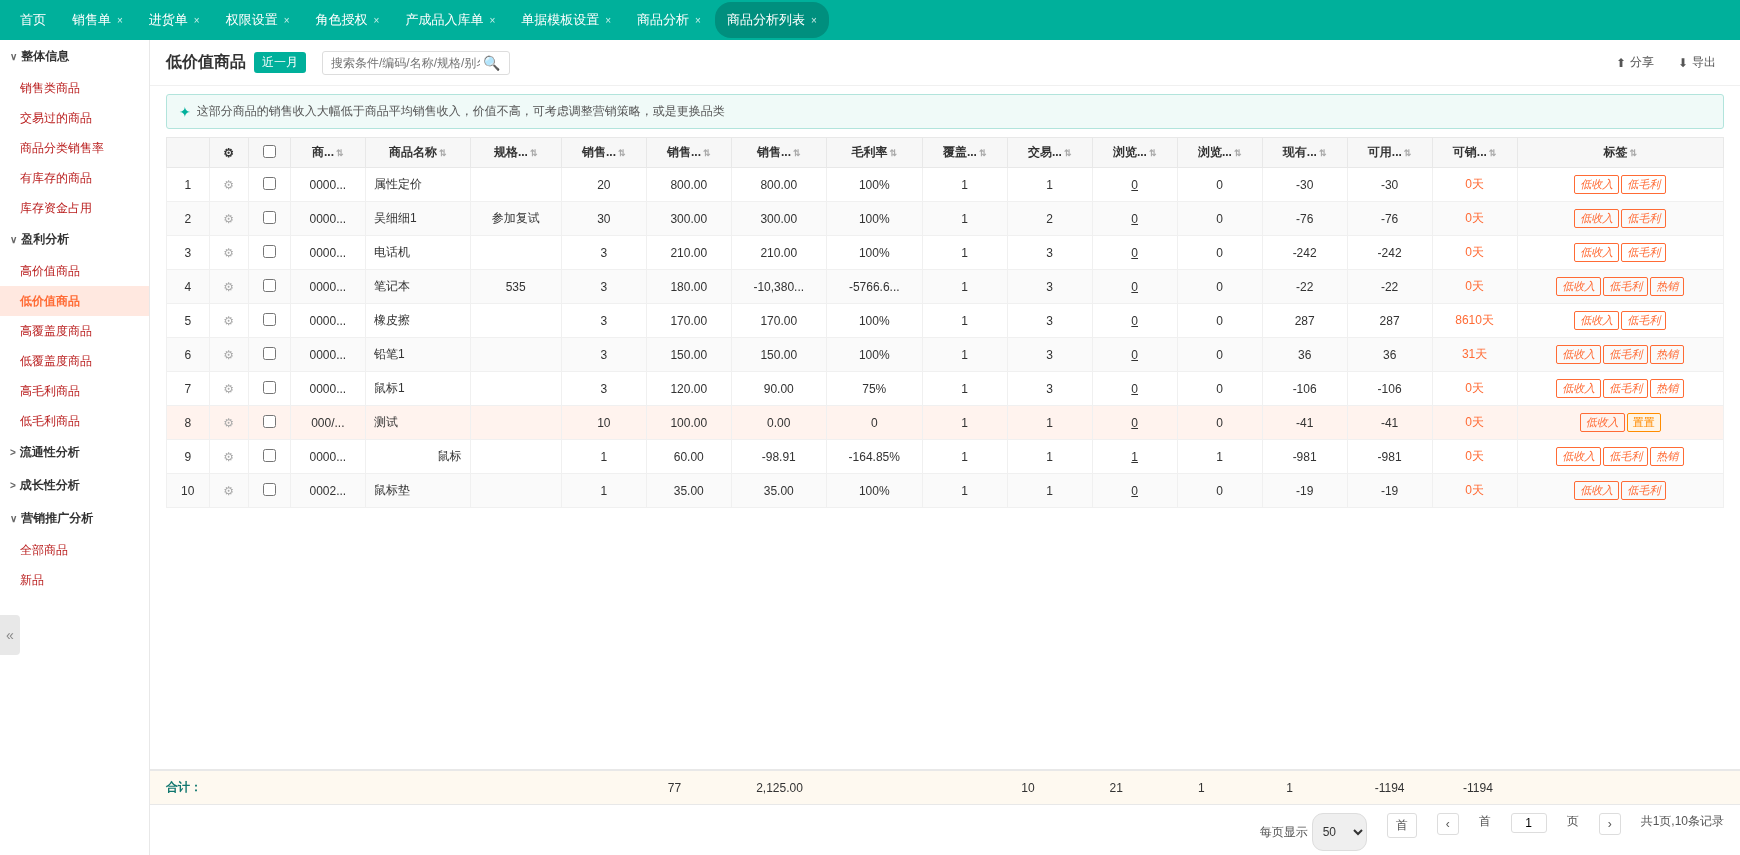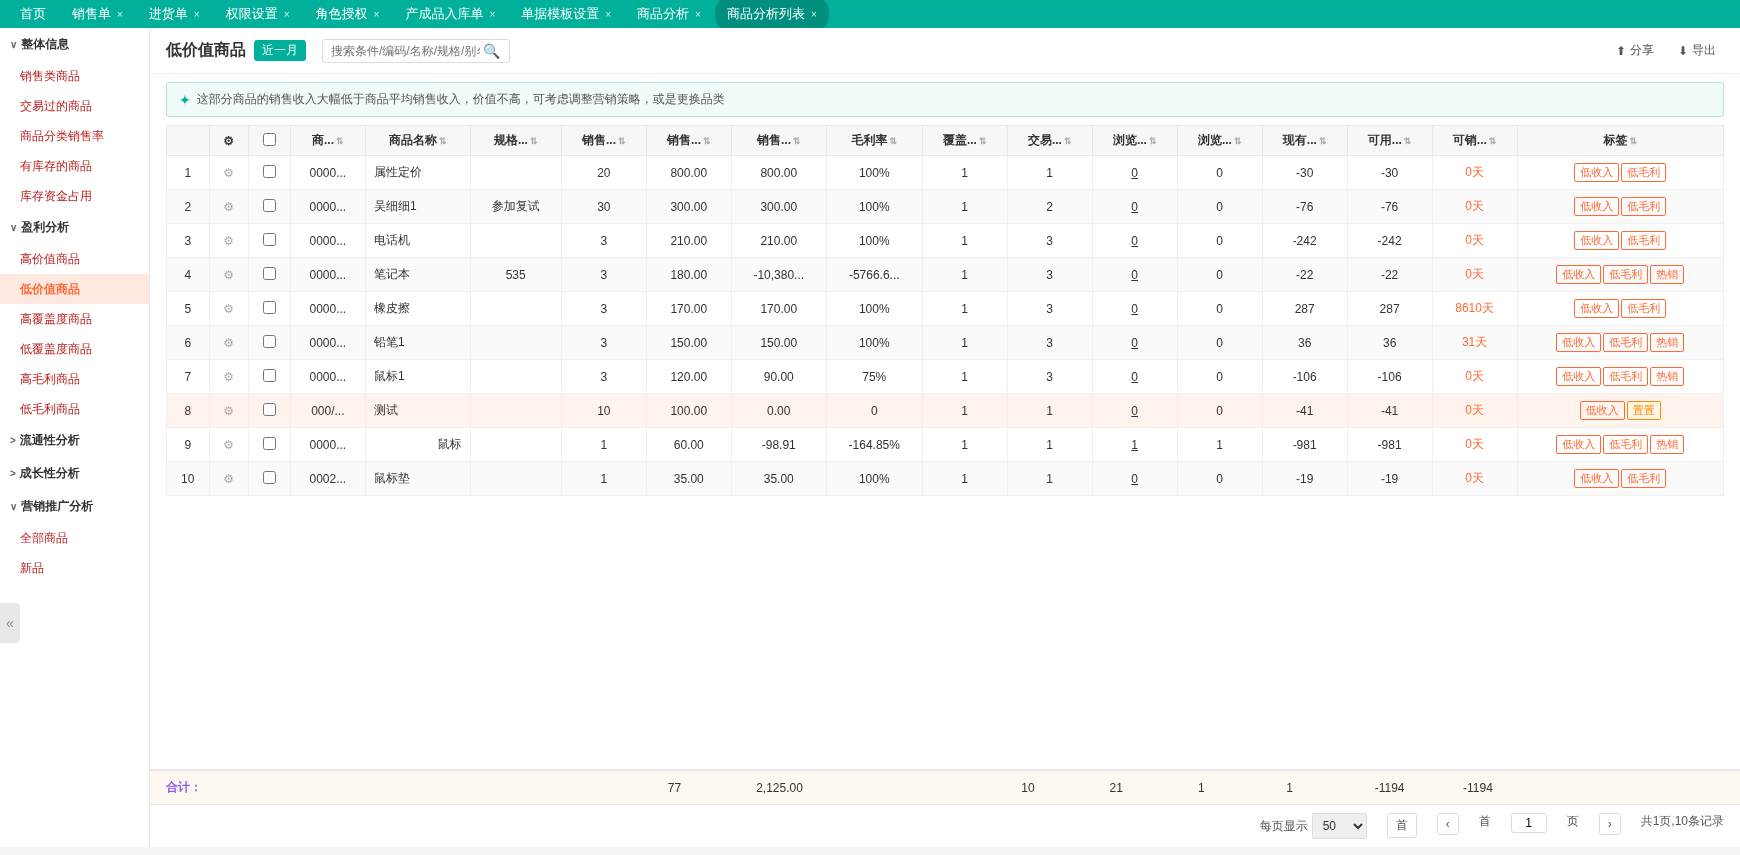--- a/index.html
+++ b/index.html
@@ -3,21 +3,21 @@
   <meta charset="utf-8">
   <style>
     * { box-sizing: border-box; margin: 0; padding: 0; font-family: 'Microsoft YaHei', Arial, sans-serif; font-size: 12px; }
     body { background: #f5f5f5; min-height: 855px; }
 
     
     .top-nav {
       background: #00b09b;
       display: flex;
       align-items: center;
-      height: 28px;
+      height: 40px;
       padding: 0 8px;
       gap: 2px;
     }
     .top-nav .nav-item {
       color: #fff;
       padding: 0 12px;
       height: 36px;
       display: flex;
       align-items: center;
       cursor: pointer;
@@ -166,41 +166,41 @@
     tbody tr:nth-child(even) { background: #fafafa; }
     tbody tr.highlighted { background: #fff3ee; }
     .tag-badge {
       display: inline-block;
       padding: 1px 5px;
       border-radius: 2px;
       font-size: 11px;
       margin: 1px;
       border: 1px solid;
     }
-    .tag-low-income { color: #ff6b35; border-color: #ff6b35; }
+    .tag-low-income { color: #ff6b35; border-color: #ff6b35; font-style: italic; }
     .tag-orange { color: #ff8c00; border-color: #ff8c00; background: #fff5e6; }
     .days-red { color: #ff6b35; }
     .underline { text-decoration: underline; cursor: pointer; }
     .sort-arrows { color: #aaa; font-size: 9px; margin-left: 2px; }
 
     
     .table-footer {
       background: #fef9f0;
       border-top: 2px solid #e8e8e8;
       padding: 8px 16px;
       display: flex;
       align-items: center;
       font-size: 12px;
       color: #333;
       gap: 0;
     }
     .footer-label {
       font-weight: 600;
       margin-right: 20px;
-      color: #8b5cf6;
+      color: #0f766e;
     }
     .footer-cells {
       display: flex;
       flex: 1;
       gap: 0;
     }
     .footer-cell {
       flex: 1;
       text-align: left;
       padding: 0 4px;
@@ -218,22 +218,22 @@
       color: #555;
       font-size: 12px;
     }
     .page-size-select {
       display: flex;
       align-items: center;
       gap: 4px;
     }
     .select-box {
       border: 1px solid #ddd;
-      padding: 4px 6px;
-      border-radius: 2px;
+      padding: 10px 6px;
+      border-radius: 11px;
       color: #333;
       font-size: 12px;
     }
     .page-nav-btn {
       border: 1px solid #ddd;
       background: #fff;
       padding: 3px 8px;
       border-radius: 3px;
       cursor: pointer;
       color: #555;

